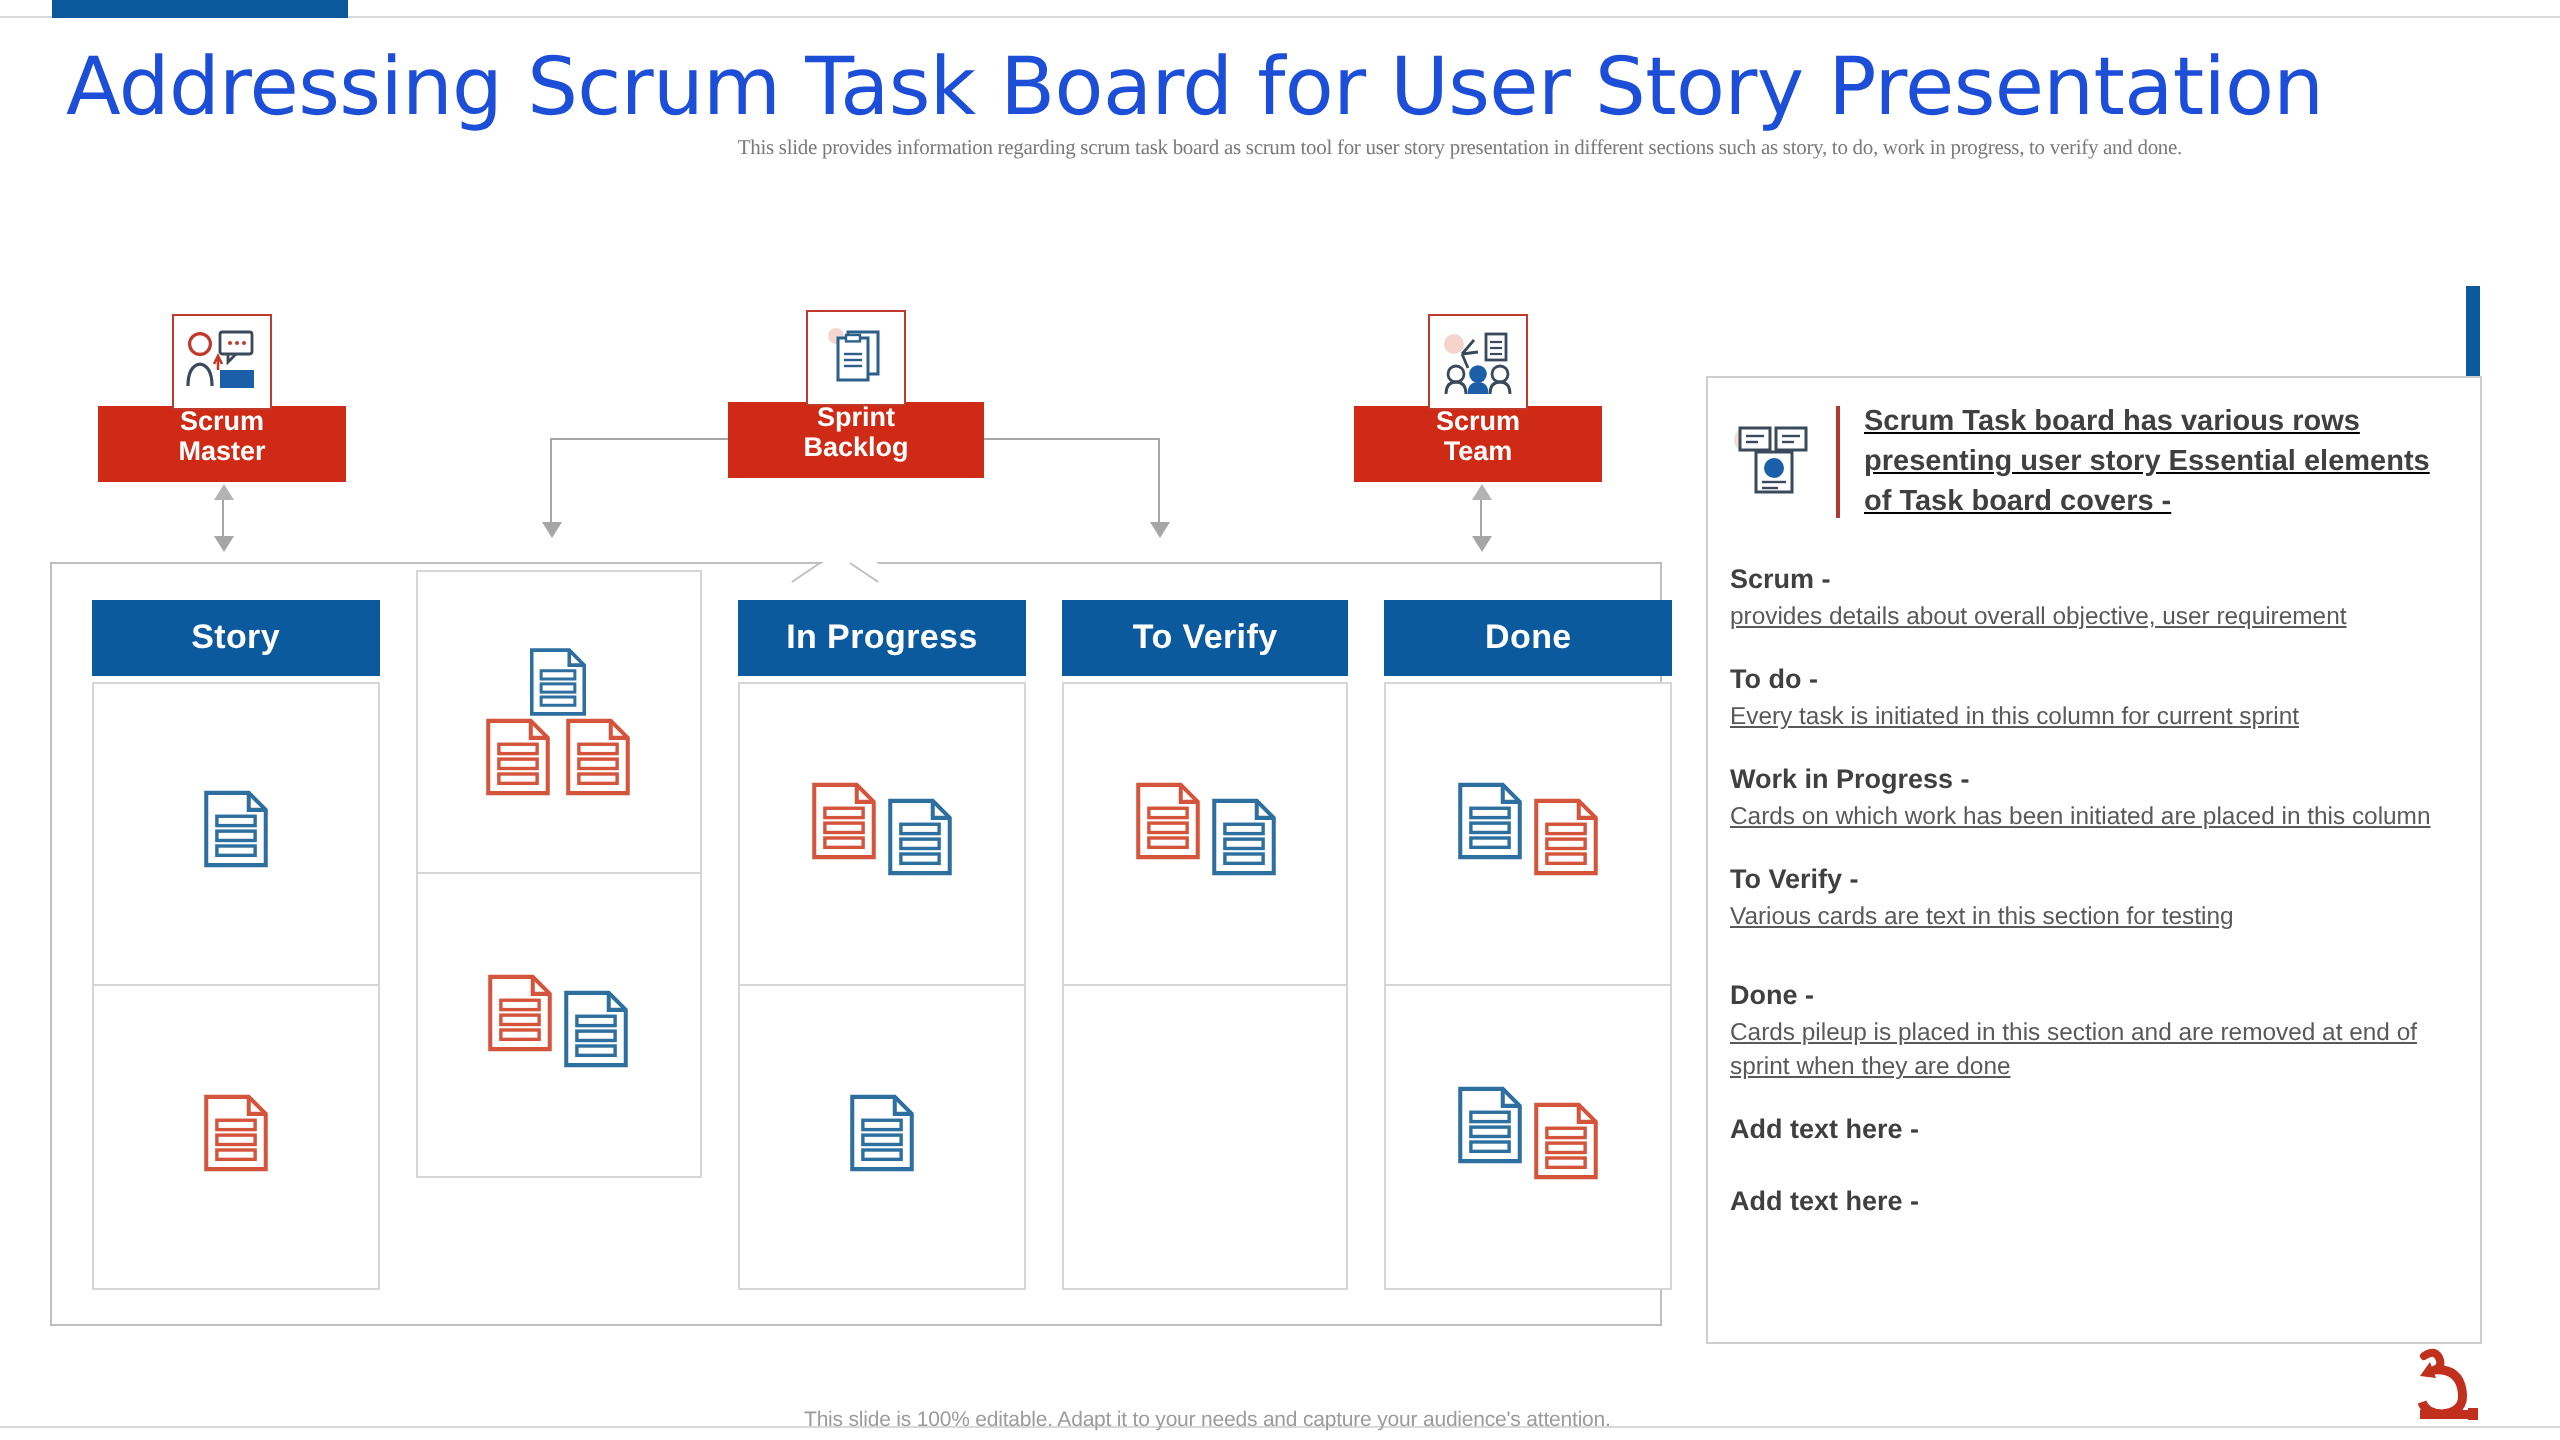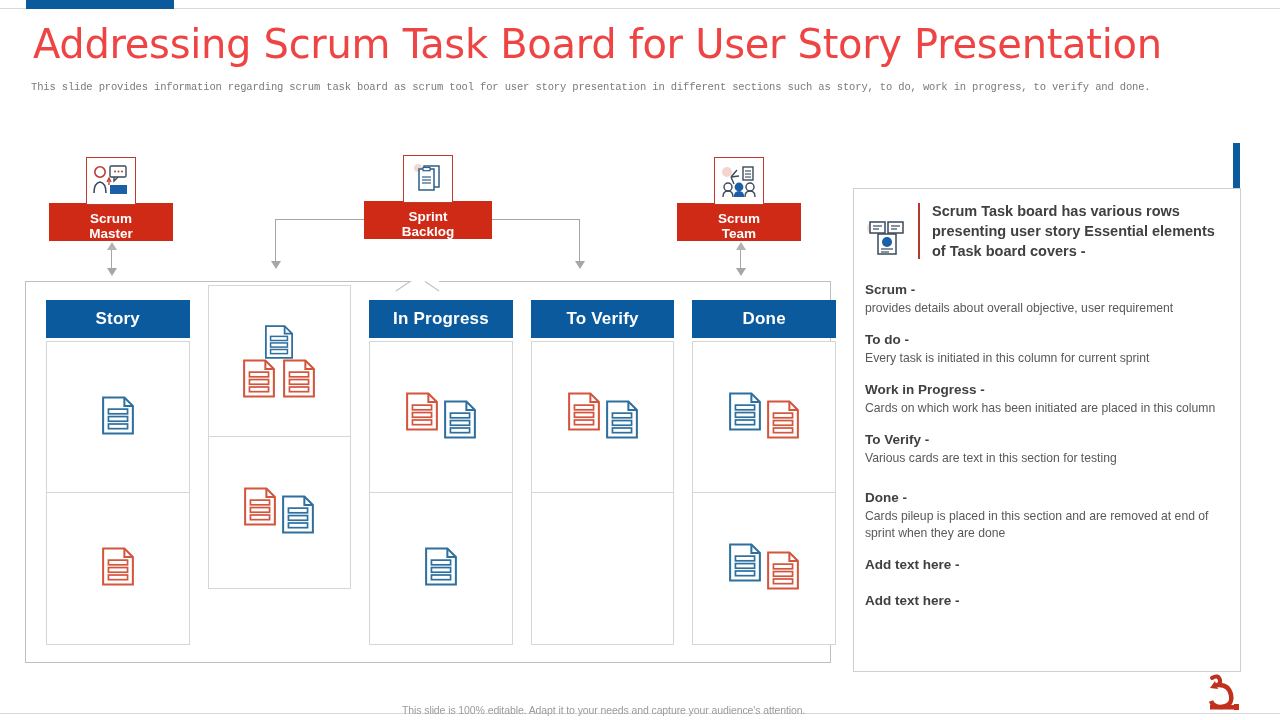--- a/index.html
+++ b/index.html
@@ -12,43 +12,44 @@
     -webkit-font-smoothing:antialiased;
   }
   .slide{position:absolute;inset:0;background:#fff;}
 
   
   .topbar-line{position:absolute;left:0;top:8px;width:1280px;height:1px;background:#d9d9d9;}
   .topbar-accent{position:absolute;left:26px;top:0px;width:148px;height:9px;background:#0b5a9e;}
 
   .page-title{
     position:absolute;left:33px;top:20px;width:1200px;
-    font-size:40px;line-height:48px;font-weight:400;color:#ef4444;
+    font-size:40px;line-height:48px;font-weight:400;color:#1d4ed8;
     letter-spacing:-0.3px;
     font-family:"DejaVu Sans", sans-serif;
   }
   .page-subtitle{
-    position:absolute;left:31px;top:80px;width:1060px;
+    position:absolute;left:31px;top:68px;width:1060px;
     font-size:10.5px;line-height:14px;color:#7a7a7a;
-    font-family:Liberation Mono, monospace;
+    font-family:Liberation Serif, serif;
     letter-spacing:-0.15px;
     white-space:nowrap;
+    text-align:right;
   }
 
   
   .node{position:absolute;}
   .node-icon{
     position:absolute;width:50px;height:48px;
     border:1px solid #c0392b;background:#fff;box-sizing:border-box;
     left:50%;transform:translateX(-50%);top:-46px;
     display:flex;align-items:center;justify-content:center;
   }
   .node-box{
     width:124px;height:38px;background:#cf2a16;
-    display:flex;align-items:flex-end;justify-content:center;
+    display:flex;align-items:flex-start;justify-content:center;
     text-align:center;color:#fff;font-weight:bold;font-size:13.5px;line-height:15px;
   }
   .node-box.wide{width:128px;}
 
   
   .conn{position:absolute;background:#a6a6a6;}
   .arrow-dn{
     position:absolute;width:0;height:0;
     border-left:5px solid transparent;border-right:5px solid transparent;
     border-top:8px solid #a6a6a6;
@@ -88,31 +89,31 @@
   .cell.first{border-top:1px solid #d6d6d6;margin-top:3px;}
   .doc-wrap{display:flex;align-items:flex-end;gap:4px;}
   .doc-stack{display:flex;flex-direction:column;align-items:center;}
 
   
   .rpanel{
     position:absolute;left:853px;top:188px;width:388px;height:484px;
     border:1px solid #cfcfcf;background:#fff;box-sizing:border-box;
   }
   .rbar{position:absolute;left:1233px;top:143px;width:7px;height:450px;background:#0b5a9e;}
-  .rhead{position:absolute;left:10px;top:12px;width:360px;display:flex;align-items:flex-end;}
+  .rhead{position:absolute;left:10px;top:12px;width:360px;display:flex;align-items:center;text-decoration:underline;}
   .rhead-icon{width:48px;height:44px;flex:0 0 48px;position:relative;}
   .rhead-div{width:2px;background:#b03a2e;align-self:stretch;margin:2px 12px 2px 6px;}
   .rhead-txt{
     font-size:14.5px;line-height:20px;font-weight:bold;color:#404040;
     width:292px;
   }
   .rlist{position:absolute;left:11px;top:92px;width:364px;}
   .ritem{margin-bottom:14px;}
   .ritem-t{font-size:13.5px;font-weight:bold;color:#404040;line-height:18px;}
-  .ritem-d{font-size:12.2px;color:#595959;line-height:17px;margin-top:1px;}
+  .ritem-d{font-size:12.2px;color:#595959;line-height:17px;margin-top:1px;text-decoration:underline;}
   .ritem.gap{margin-bottom:22px;}
   .ritem.nodesc{margin-bottom:18px;}
 
   
   .footer-line{position:absolute;left:0;top:713px;width:1280px;height:1px;background:#d9d9d9;}
   .footer-txt{
     position:absolute;left:402px;top:704px;
     font-size:10.5px;color:#9b9b9b;letter-spacing:-0.1px;white-space:nowrap;
   }
   .logo{position:absolute;left:1196px;top:672px;width:46px;height:44px;}

